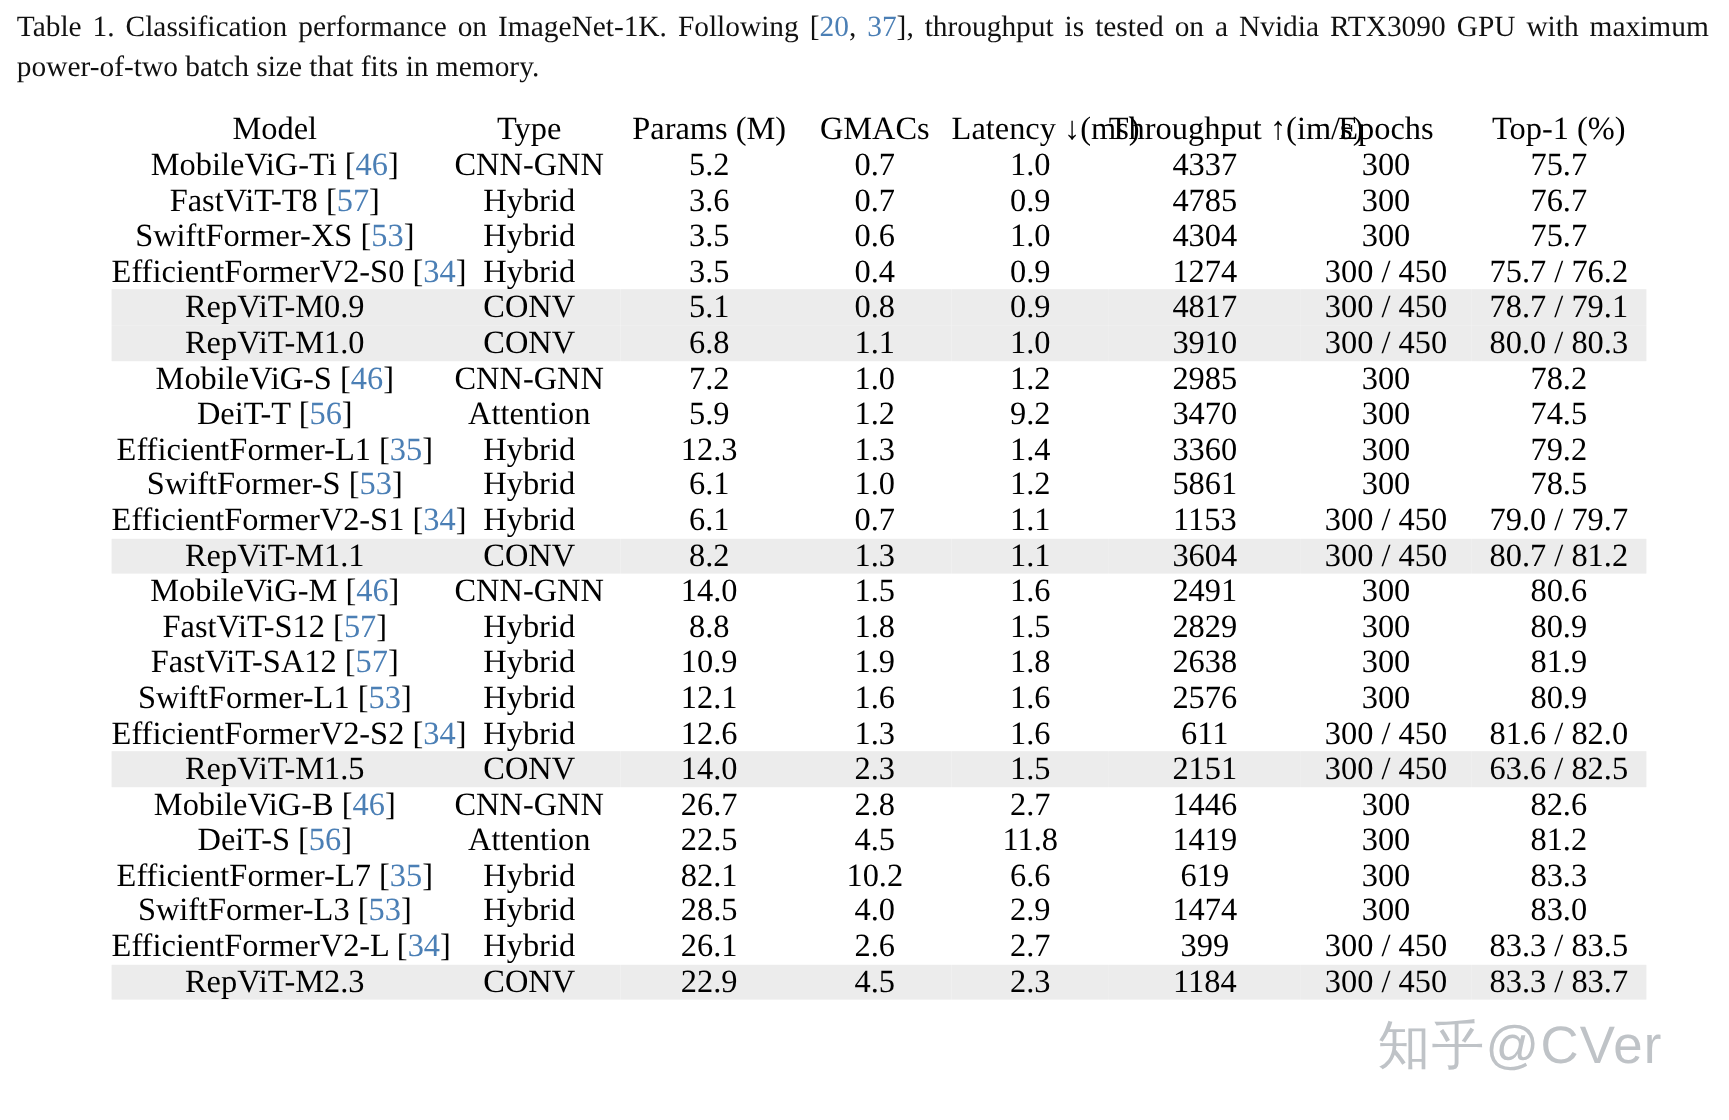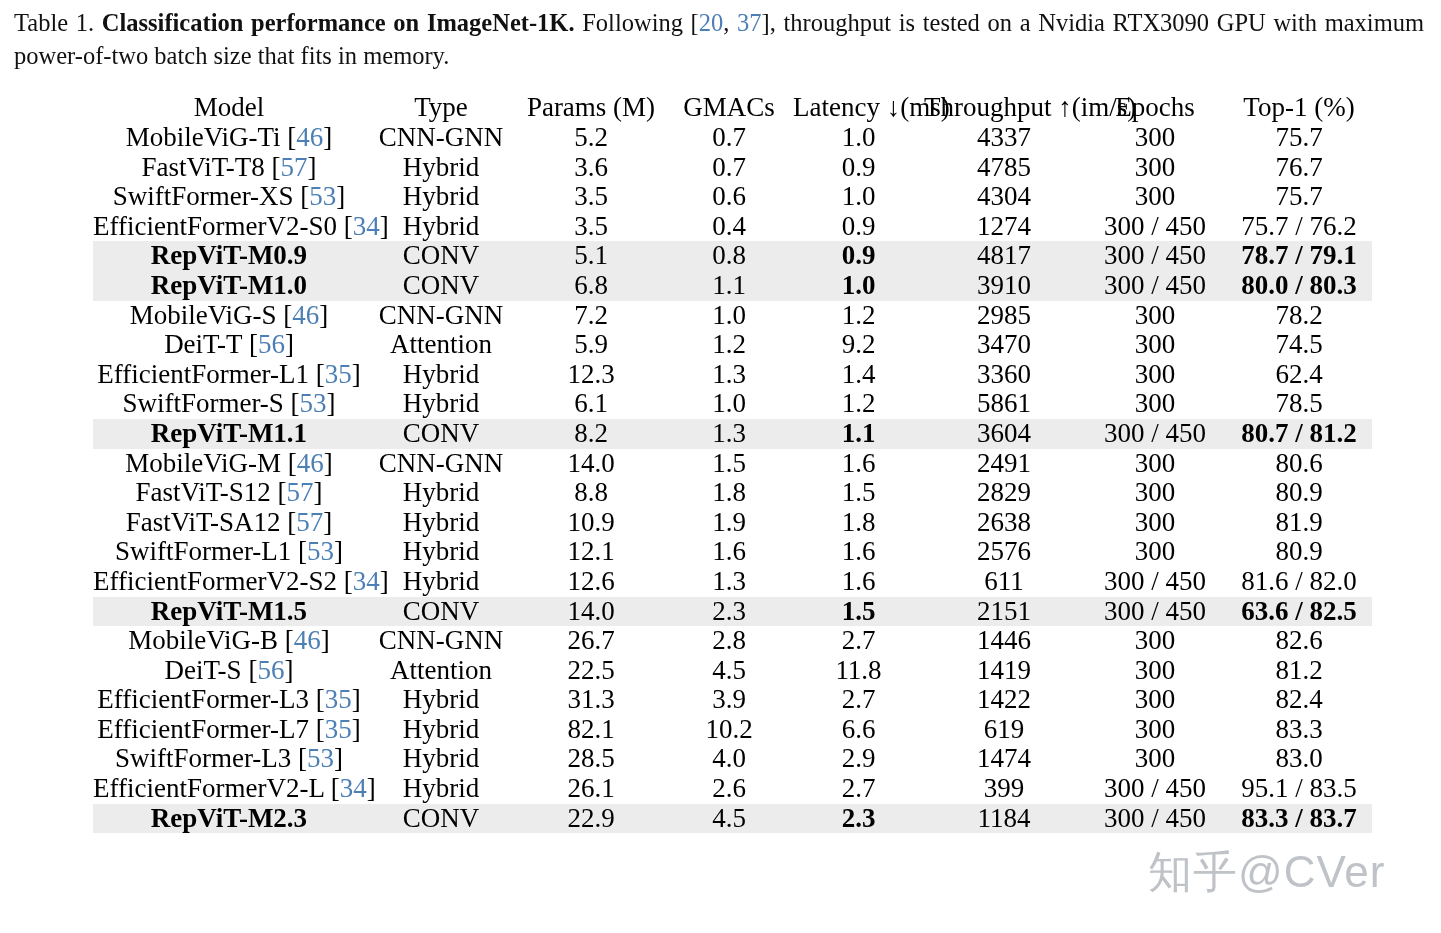--- a/index.html
+++ b/index.html
@@ -21,21 +21,21 @@
     position: absolute;
     left: 14px;
     top: 6px;
     width: 1410px;
     font-size: 24.5px;
     line-height: 33px;
     text-align: justify;
     text-justify: inter-word;
     color: #111111;
   }
-  .caption .cap-bold { font-weight: bold; }
+  .caption .cap-bold { font-weight: normal; }
   .cite { color: #4b7fb5; text-align: center; }
 
   
   .table-wrap {
     position: absolute;
     left: 93px;
     top: 92px;
     width: 1259px;
   }
   table.perf {
@@ -69,21 +69,21 @@
   .rule-bottom td  { border-top: 3.5px solid #111; height: 0; font-size:0; line-height:0; }
 
   tbody tr.datarow td {
     height: 29.6px;
     line-height: 29.6px;
   }
   tbody tr.hi td {
     background: #ececec;
   }
   tbody tr.hi td.b, tbody td.bold {
-    font-weight: bold;
+    font-weight: normal;
   }
 
   
   .watermark {
     position: absolute;
     left: 1148px;
     top: 848px;
     font-size: 44px;
     line-height: 48px;
     color: #bfc3c7;
@@ -215,31 +215,41 @@
           <td>74.5</td>
         </tr>
         <tr class="datarow">
           <td><span>EfficientFormer-L1</span> [<a class="cite">35</a>]</td>
           <td>Hybrid</td>
           <td>12.3</td>
           <td>1.3</td>
           <td>1.4</td>
           <td>3360</td>
           <td>300</td>
-          <td>62.4</td>
+          <td>79.2</td>
         </tr>
         <tr class="datarow">
           <td><span>SwiftFormer-S</span> [<a class="cite">53</a>]</td>
           <td>Hybrid</td>
           <td>6.1</td>
           <td>1.0</td>
           <td>1.2</td>
           <td>5861</td>
           <td>300</td>
           <td>78.5</td>
+        </tr>
+        <tr class="datarow">
+          <td><span>EfficientFormerV2-S1</span> [<a class="cite">34</a>]</td>
+          <td>Hybrid</td>
+          <td>6.1</td>
+          <td>0.7</td>
+          <td>1.1</td>
+          <td>1153</td>
+          <td>300 / 450</td>
+          <td>79.0 / 79.7</td>
         </tr>
         <tr class="datarow hi">
           <td class="bold"><span>RepViT-M1.1</span></td>
           <td>CONV</td>
           <td>8.2</td>
           <td>1.3</td>
           <td class="bold">1.1</td>
           <td>3604</td>
           <td>300 / 450</td>
           <td class="bold">80.7 / 81.2</td>
@@ -324,30 +334,20 @@
           <td><span>DeiT-S</span> [<a class="cite">56</a>]</td>
           <td>Attention</td>
           <td>22.5</td>
           <td>4.5</td>
           <td>11.8</td>
           <td>1419</td>
           <td>300</td>
           <td>81.2</td>
         </tr>
         <tr class="datarow">
-          <td><span>EfficientFormer-L3</span> [<a class="cite">35</a>]</td>
-          <td>Hybrid</td>
-          <td>31.3</td>
-          <td>3.9</td>
-          <td>2.7</td>
-          <td>1422</td>
-          <td>300</td>
-          <td>82.4</td>
-        </tr>
-        <tr class="datarow">
           <td><span>EfficientFormer-L7</span> [<a class="cite">35</a>]</td>
           <td>Hybrid</td>
           <td>82.1</td>
           <td>10.2</td>
           <td>6.6</td>
           <td>619</td>
           <td>300</td>
           <td>83.3</td>
         </tr>
         <tr class="datarow">
@@ -361,21 +361,21 @@
           <td>83.0</td>
         </tr>
         <tr class="datarow">
           <td><span>EfficientFormerV2-L</span> [<a class="cite">34</a>]</td>
           <td>Hybrid</td>
           <td>26.1</td>
           <td>2.6</td>
           <td>2.7</td>
           <td>399</td>
           <td>300 / 450</td>
-          <td>95.1 / 83.5</td>
+          <td>83.3 / 83.5</td>
         </tr>
         <tr class="datarow hi">
           <td class="bold"><span>RepViT-M2.3</span></td>
           <td>CONV</td>
           <td>22.9</td>
           <td>4.5</td>
           <td class="bold">2.3</td>
           <td>1184</td>
           <td>300 / 450</td>
           <td class="bold">83.3 / 83.7</td>

